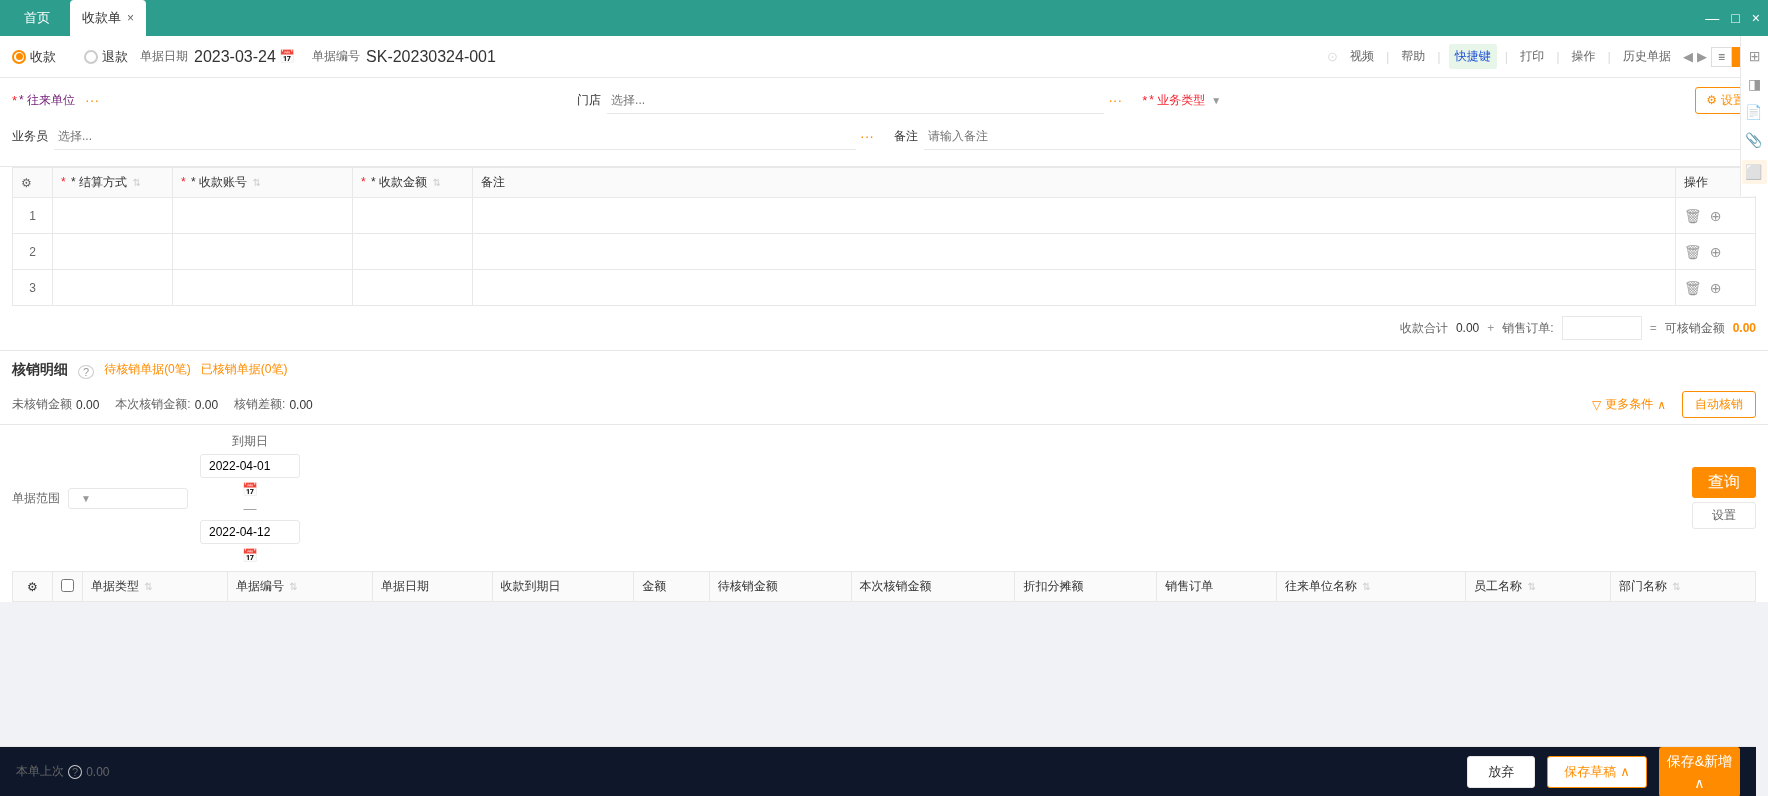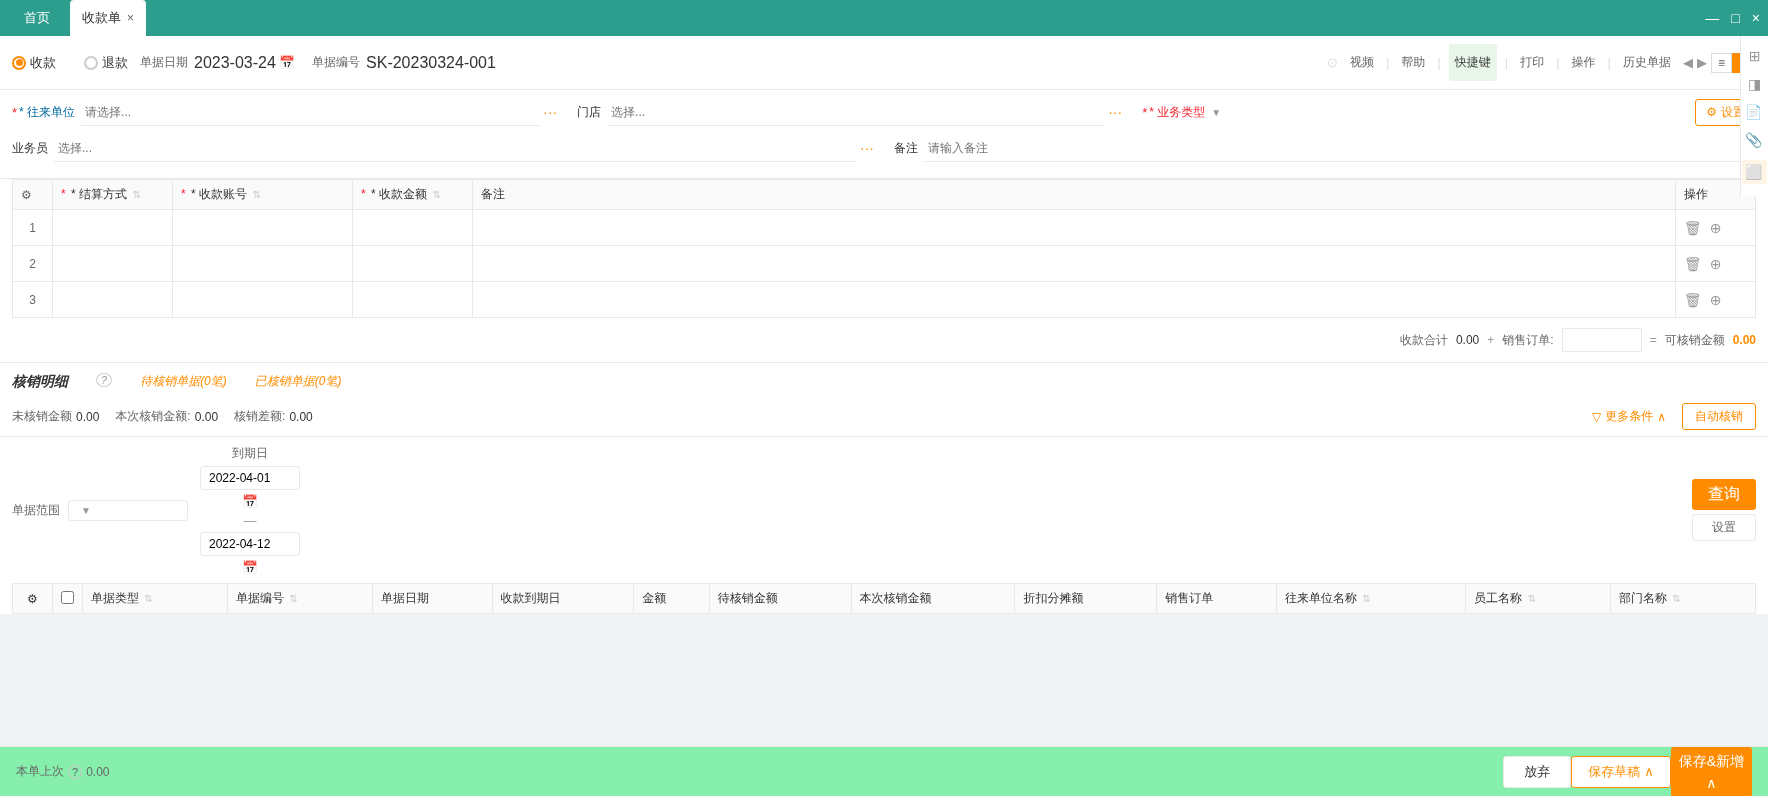--- a/index.html
+++ b/index.html
@@ -209,25 +209,24 @@
       padding: 0 4px;
       font-size: 12px;
     }
     .summary-result { color: #ff8c00; font-weight: bold; }
     .plus-sign { color: #999; }
     .equals-sign { color: #999; }
 
     
     .section-header {
       display: flex;
-      align-items: flex-start;
+      align-items: flex-end;
       padding: 10px 12px 6px;
       background: #fff;
-      gap: 28px;
-      font-style: italic;
+      gap: 10px;
     }
     .section-title {
       font-size: 14px;
       font-weight: bold;
       color: #333;
     }
     .section-help { color: #999; cursor: pointer; font-size: 12px; }
     .tab-link {
       color: #ff8c00;
       font-size: 12px;
@@ -343,27 +342,28 @@
       color: #333;
       white-space: nowrap;
     }
     .bottom-table .col-checkbox { width: 40px; text-align: center; }
 
     
     .footer-bar {
       position: fixed;
       bottom: 0;
       left: 0;
-      right: 0;
+      right: 12px;
       height: 50px;
-      background: #86efac;
+      background: #0f172a;
       border-top: 1px solid #e8e8e8;
       display: flex;
       align-items: center;
       padding: 0 16px;
+      gap: 12px;
     }
     .footer-info {
       display: flex;
       align-items: center;
       gap: 4px;
       font-size: 12px;
       color: #666;
     }
     .footer-spacer { flex: 1; }
     .btn-abandon {
@@ -488,21 +488,21 @@
     <div class="toolbar-actions">
       <span class="action-sep">⊙</span>
       <span class="action-link">
         <span>视频</span>
       </span>
       <span class="action-sep">|</span>
       <span class="action-link">
         <span>帮助</span>
       </span>
       <span class="action-sep">|</span>
-      <span class="action-link" style="background:#e8f5e9; padding:10px 6px; border-radius:2px; color:#404040;justify-content:center;">
+      <span class="action-link" style="background:#e8f5e9; padding:4px 6px; border-radius:2px; color:#1d4ed8;justify-content:center;">
         <span>快捷键</span>
       </span>
       <span class="action-sep">|</span>
       <span class="action-link">
         <span>打印</span>
       </span>
       <span class="action-sep">|</span>
       <span class="action-link">
         <span>操作</span>
       </span>
@@ -520,22 +520,21 @@
       <span class="layout-btn">≡</span>
       <span class="layout-btn active">⊞</span>
     </div>
   </div>
 
   <div class="form-section">
 
     <div class="form-row">
       <div class="form-field" style="flex: 2; margin-right: 20px;">
         <span class="required-star">*</span>
-        <span class="field-name" style="color:#0369a1;">* 往来单位</span>
-        <input class="field-input" style="color: rgb(153, 153, 153);" placeholder="请选择...">
+        <span class="field-name" style="color:#701a75;">* 往来单位</span>
         <span class="more-btn">···</span>
       </div>
       <div class="form-field" style="flex: 2; margin-right: 20px;">
         <span class="field-name">门店</span>
         <input class="field-input" style="color: rgb(153, 153, 153);" placeholder="选择...">
         <span class="more-btn">···</span>
       </div>
       <div class="form-field" style="flex: 2; align-items: center;">
         <span class="required-star">*</span>
         <span class="field-name" style="color:#f5222d;">* 业务类型</span>

